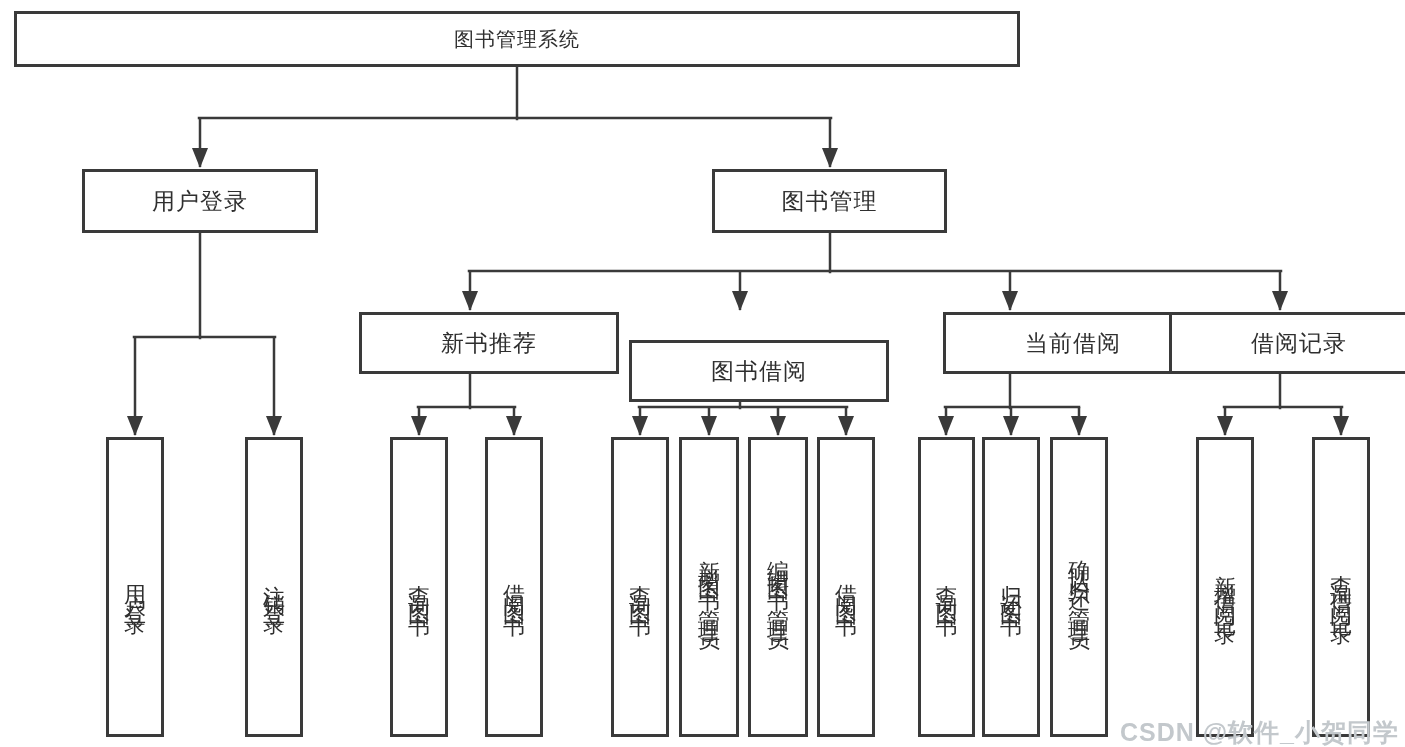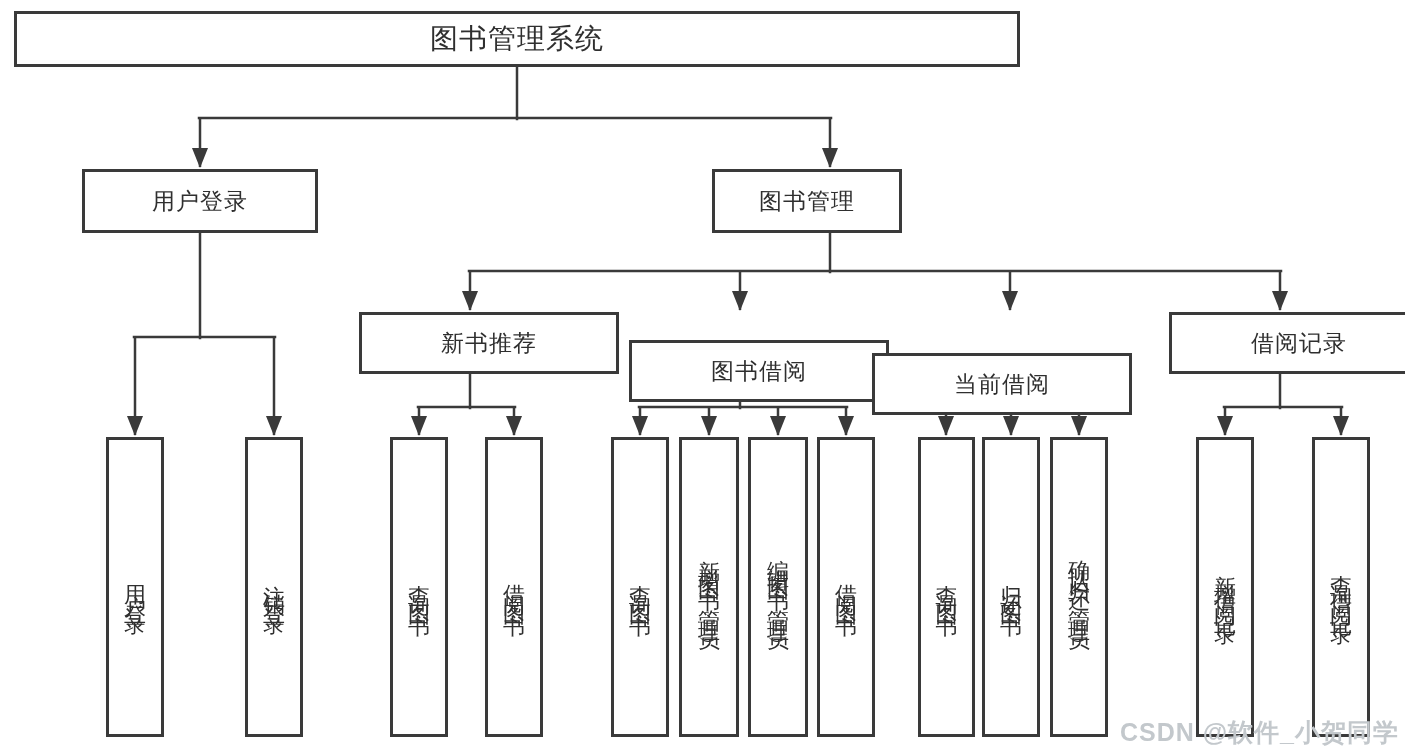--- a/index.html
+++ b/index.html
@@ -31,21 +31,21 @@
     align-items: center;
     justify-content: center;
     color: #2f2f2f;
   }
   .hbox span {
     white-space: nowrap;
     letter-spacing: 1px;
   }
   .root-box {
     left: 14px; top: 11px; width: 1006px; height: 56px;
-    font-size: 28px;
+    font-size: 20px;
   }
   .l2box { top: 169px; height: 64px; font-size: 23px; }
   .l3box { top: 312px; height: 62px; width: 260px; font-size: 23px; }
   .vbox {
     top: 437px;
     height: 300px;
     font-size: 22px;
   }
   .vtext {
     writing-mode: vertical-rl;
@@ -117,31 +117,31 @@
     </g>
   </svg>
 
   <div class="box hbox root-box">
     <span>图书管理系统</span>
   </div>
 
   <div class="box hbox l2box" style="left:82px;width:236px;">
     <span>用户登录</span>
   </div>
-  <div class="box hbox l2box" style="left:712px;width:190px;">
+  <div class="box hbox l2box" style="left:712px;width:235px;">
     <span>图书管理</span>
   </div>
 
   <div class="box hbox l3box" style="left:359px;">
     <span>新书推荐</span>
   </div>
   <div class="box hbox l3box" style="left:629px;margin-top:28px;">
     <span>图书借阅</span>
   </div>
-  <div class="box hbox l3box" style="left:872px;margin-top:41px;">
+  <div class="box hbox l3box" style="left:943px;">
     <span>当前借阅</span>
   </div>
   <div class="box hbox l3box" style="left:1169px;">
     <span>借阅记录</span>
   </div>
 
   <div class="box vbox" style="left:106px;width:58px;">
     <span class="vtext">用户登录</span>
   </div>
   <div class="box vbox" style="left:245px;width:58px;">

